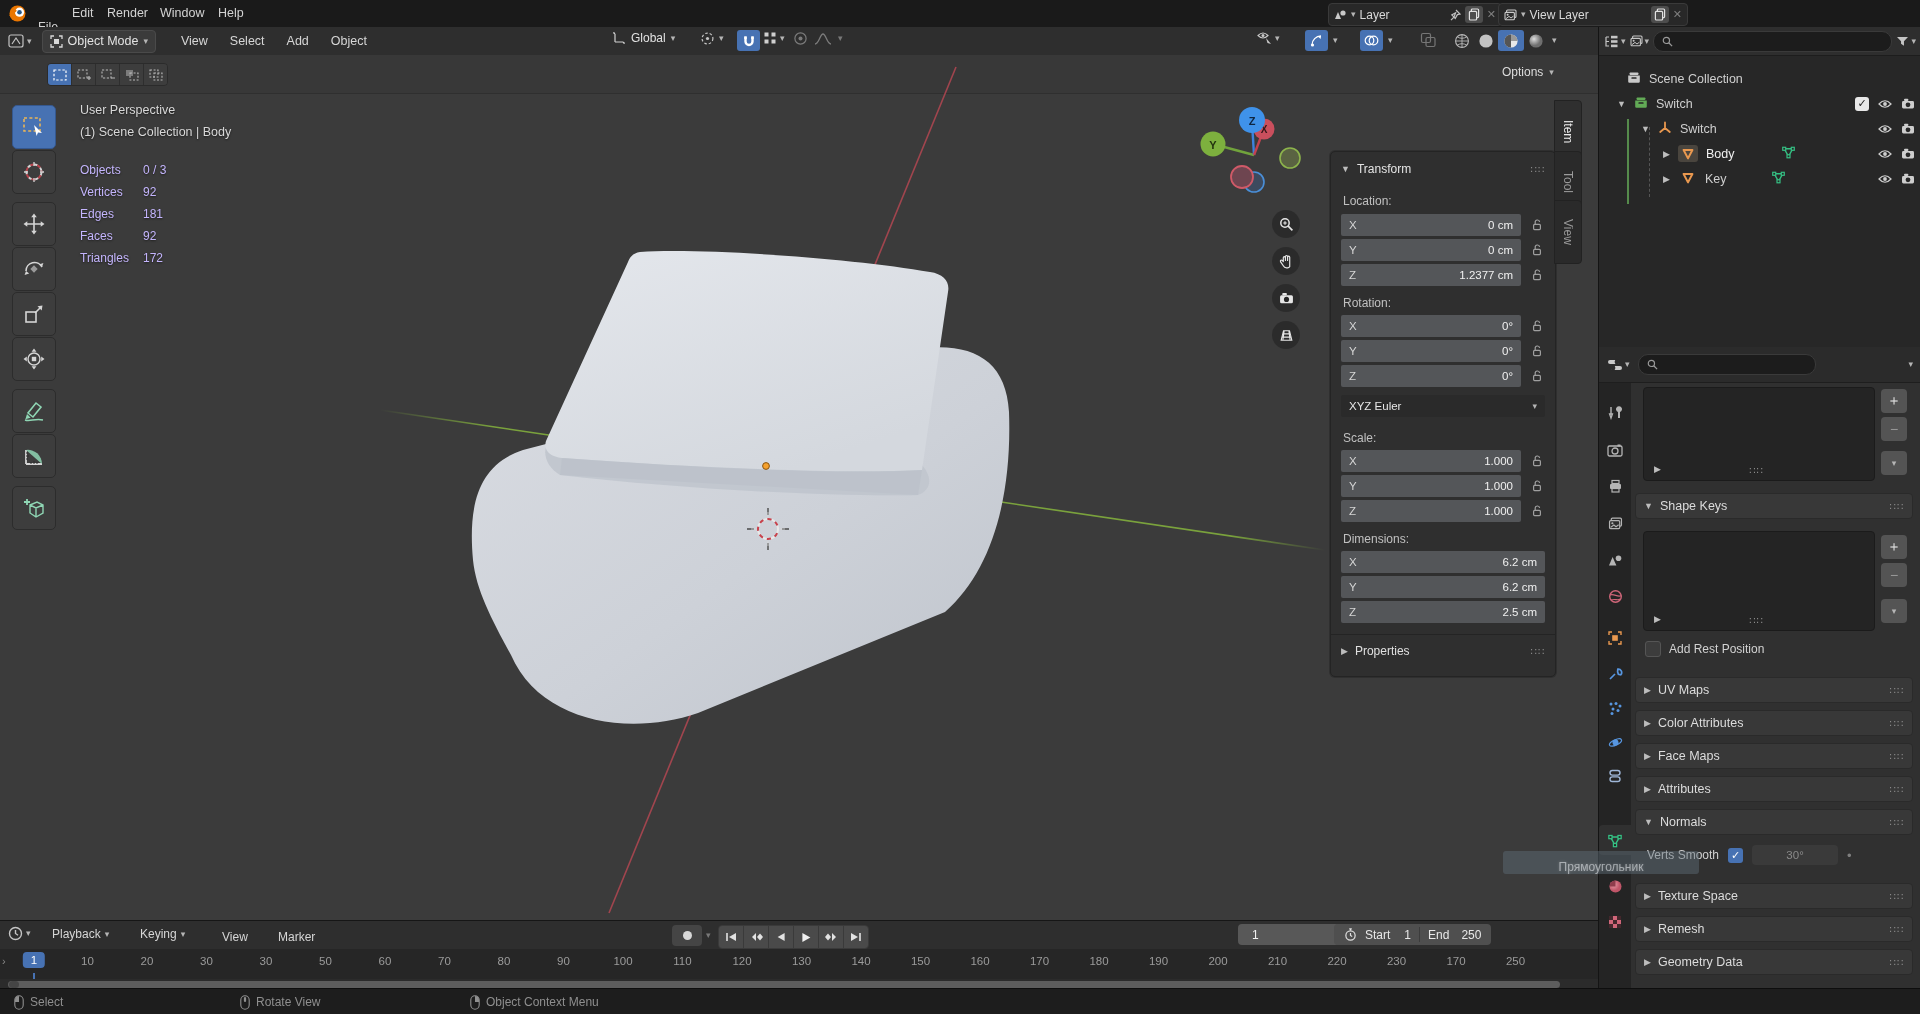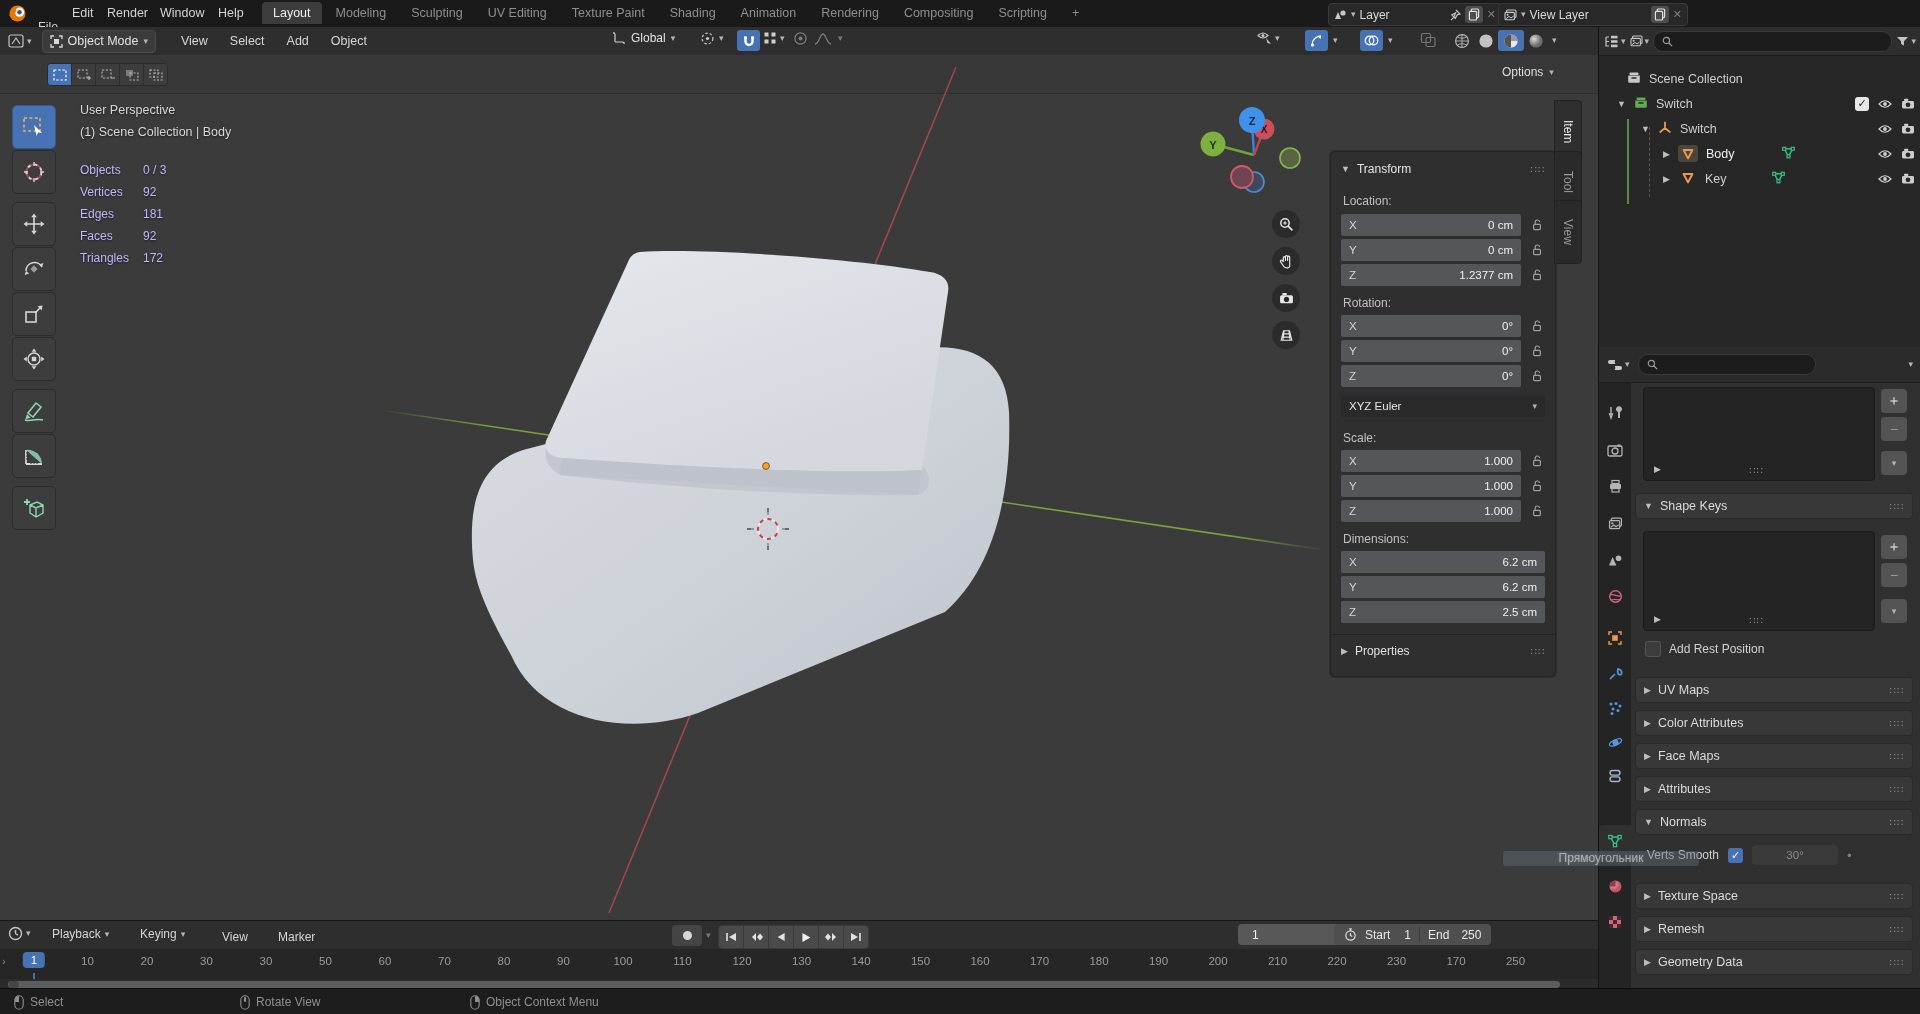--- a/index.html
+++ b/index.html
@@ -60,21 +60,21 @@
   .pb-btn{width:24px;height:22px;background:#4a4a4a;display:flex;align-items:center;justify-content:center;border-right:1px solid #3a3a3a;}
   .tl-field{position:absolute;top:3px;height:21px;background:#585858;border-radius:4px;display:flex;align-items:center;font-size:12px;color:#f2f2f2;}
   
   #statusbar{left:0;top:988px;width:1920px;height:26px;background:#1d1d1d;border-top:1px solid #0e0e0e;font-size:12px;color:#8f8f8f;}
   .sb-item{position:absolute;top:0;height:26px;display:flex;align-items:center;gap:6px;}
   
   .ov-text{position:absolute;font-size:12.5px;color:#d8d8d8;text-shadow:0 1px 2px rgba(0,0,0,.55);}
   .navbtn{position:absolute;width:28px;height:28px;border-radius:50%;background:rgba(36,36,36,.65);display:flex;align-items:center;justify-content:center;color:#e6e6e6;}
   .smode{width:23px;height:21px;background:#3d3d3d;border-right:1px solid #2e2e2e;display:flex;align-items:center;justify-content:center;}
   .smode.active{background:#4772b3;}
-  #tooltip{position:absolute;left:1503px;top:851px;width:196px;height:15px;background:rgba(96,110,122,.45);border-radius:3px;display:flex;align-items:flex-start;justify-content:center;font-size:12px;color:rgba(235,238,242,.55);text-shadow:0 0 3px rgba(255,255,255,.25);z-index:50;}
+  #tooltip{position:absolute;left:1503px;top:851px;width:196px;height:23px;background:rgba(96,110,122,.45);border-radius:3px;display:flex;align-items:flex-end;justify-content:center;font-size:12px;color:rgba(235,238,242,.55);text-shadow:0 0 3px rgba(255,255,255,.25);z-index:50;}
 </style>
 </head>
 <body>
 
 <svg width="0" height="0" style="position:absolute">
   <defs>
     <symbol id="i-eye" viewBox="0 0 14 10">
         <path d="M1 5 Q7 -1.5 13 5 Q7 11.5 1 5 Z" fill="none" stroke="currentColor" stroke-width="1.2"></path>
         <circle cx="7" cy="5" r="1.9" fill="currentColor"></circle>
       </symbol>
@@ -164,33 +164,20 @@
           <circle cx="11.5" cy="8.2" r="2.3" fill="#265787"></circle>
           <path d="M2 12 L8 6" stroke="#ea7600" stroke-width="2.4"></path>
         </svg>
     </span>
     <span class="menu-item abs" style="left:28px;top:15px">File</span>
     <span class="menu-item abs" style="left:62px;top:1px">Edit</span>
     <span class="menu-item abs" style="left:97px;top:1px">Render</span>
     <span class="menu-item abs" style="left:150px;top:1px">Window</span>
     <span class="menu-item abs" style="left:208px;top:1px">Help</span>
 
-    <div class="abs" style="left:262px;top:2px;display:flex;gap:3px">
-      <span class="ws-tab active">Layout</span>
-      <span class="ws-tab">Modeling</span>
-      <span class="ws-tab">Sculpting</span>
-      <span class="ws-tab">UV Editing</span>
-      <span class="ws-tab">Texture Paint</span>
-      <span class="ws-tab">Shading</span>
-      <span class="ws-tab">Animation</span>
-      <span class="ws-tab">Rendering</span>
-      <span class="ws-tab">Compositing</span>
-      <span class="ws-tab">Scripting</span>
-      <span class="ws-tab">+</span>
-    </div>
 
     <div class="tb-widget" style="left:1328px;width:162px">
       <svg width="13" height="12" viewBox="0 0 13 12">
           <circle cx="9" cy="4" r="2.6" fill="#c9c9c9"></circle>
           <path d="M4 3 L7 10 H1 Z" fill="#c9c9c9"></path>
         </svg>
       <span class="chev">▾</span>
       <span style="flex:1">Layer</span>
       <svg width="12" height="12" color="#c0c0c0">
           <use href="#i-pin"></use>

